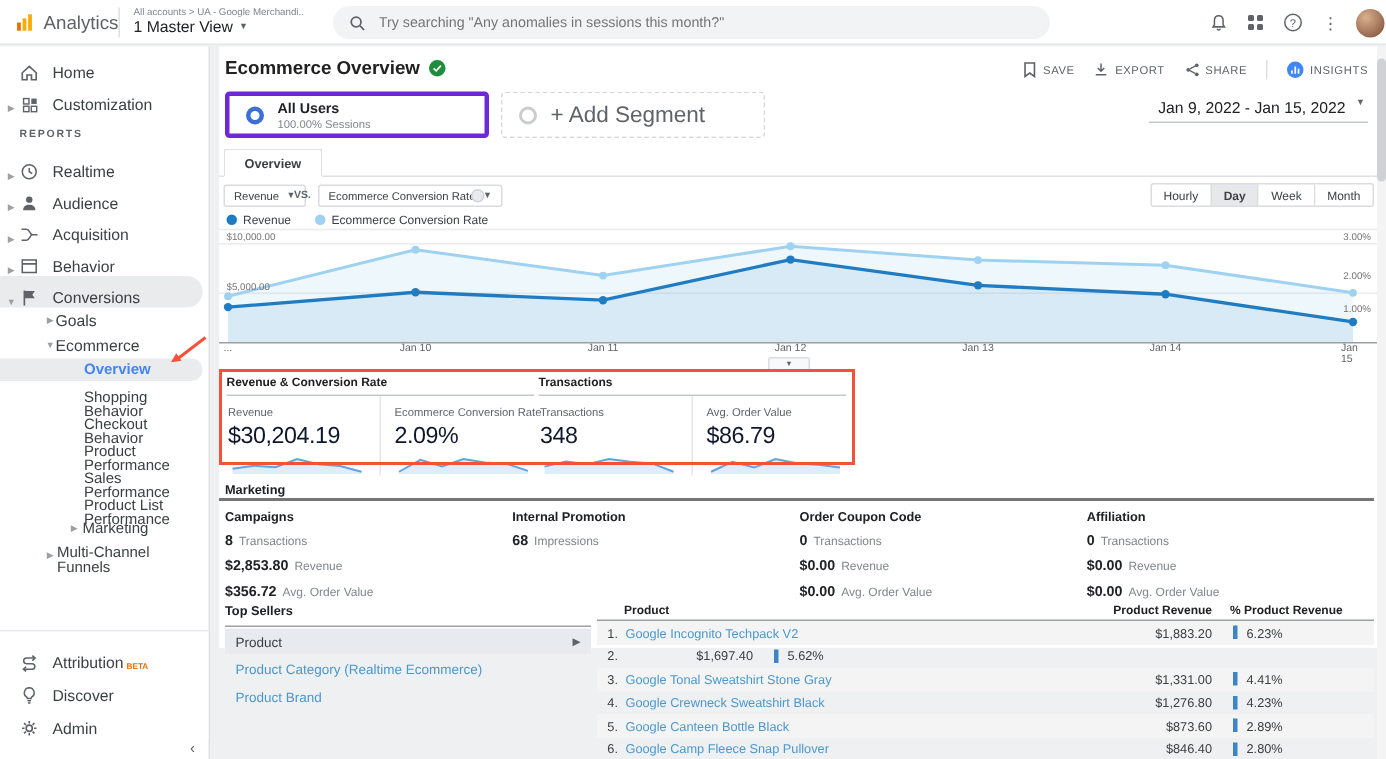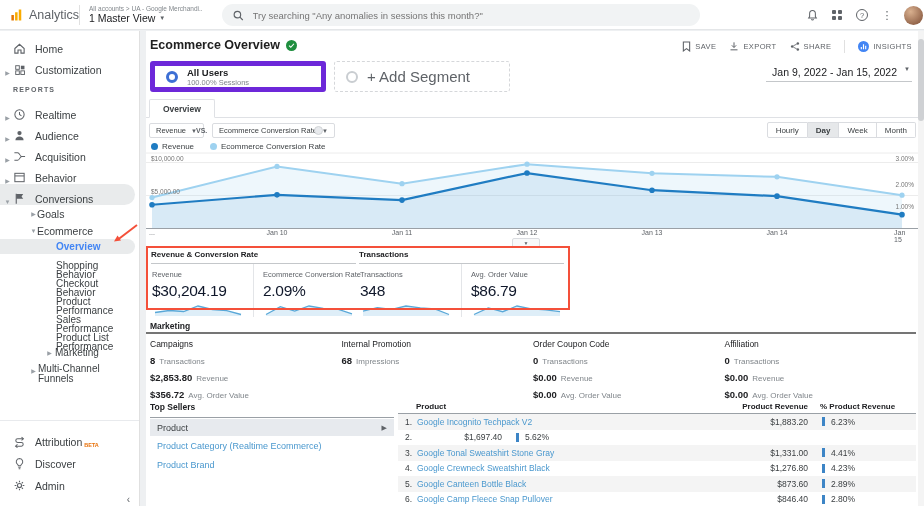--- a/index.html
+++ b/index.html
@@ -39,28 +39,28 @@
   .leafwrap span{display:block}
   .mkt-item{display:flex;align-items:center;height:17px;font-size:10px;color:#3c4043;cursor:pointer}
   .mkt-item .nav-caret{margin-left:42px}
   .mcf{display:flex;align-items:flex-start;padding-top:3px;height:26px;font-size:10px;line-height:9.5px;color:#3c4043;cursor:pointer}
   .mcf .nav-caret{margin-left:26px;padding-top:3px}
   #side-bottom{position:absolute;left:0;bottom:14px;width:139px;border-top:1px solid #e8eaed;padding-top:5px;background:#fff}
   #side-bottom .nav-item{height:22px}
   .beta{font-size:5.5px;color:#e8710a;font-weight:bold;vertical-align:super;margin-left:2px}
   #side-collapse{position:absolute;right:9px;bottom:1px;font-size:10px;color:#5f6368;cursor:pointer}
   
-  #content{position:absolute;left:146px;top:31px;width:772px;height:475px;background:#fff;z-index:10}
+  #content{position:absolute;left:146px;top:31px;width:772px;height:401px;background:#fff;z-index:10}
   .c-title{position:absolute;left:4px;top:7px;font-size:12.5px;font-weight:bold;color:#212121;display:flex;align-items:center;gap:6px}
   .badge-check{width:11px;height:11px;border-radius:50%;background:#1e8e3e;display:flex;align-items:center;justify-content:center}
   .actions{position:absolute;right:6px;top:9px;display:flex;align-items:center;gap:13px;font-size:7.5px;color:#5f6368;letter-spacing:.4px}
   .action{display:flex;align-items:center;gap:4px;cursor:pointer}
   .actions .sep{width:1px;height:13px;background:#e0e0e0}
   .ins-ic{width:11px;height:11px;border-radius:50%;background:#4285f4;display:flex;align-items:center;justify-content:center}
-  .segment-card{position:absolute;top:30px;height:31px;border:5px solid #6d28d9;border-radius:3px;background:#fff;display:flex;align-items:center;gap:9px;padding:0 11px;cursor:pointer}
+  .segment-card{position:absolute;top:30px;height:31px;border:3px solid #6d28d9;border-radius:3px;background:#fff;display:flex;align-items:center;gap:9px;padding:0 11px;cursor:pointer}
   #seg-all{left:4px;width:176px}
   #seg-add{left:188px;width:176px;border:1px dashed #d5d7da}
   .ring{width:12px;height:12px;border-radius:50%;flex:none}
   .ring.blue{border:3.5px solid #3d6fd4}
   .ring.gray{border:2px solid #c9cdd1}
   .seg-title{font-size:9.5px;font-weight:bold;color:#202124;line-height:11px}
   .seg-sub{font-size:7.5px;color:#80868b}
   .seg-add-label{font-size:15px;color:#5f6368}
   .date-picker{position:absolute;right:6px;top:35px;font-size:10.5px;color:#202124;border-bottom:1px solid #c4c7ca;padding:0 2px 3px 6px;display:flex;gap:7px;align-items:flex-start;cursor:pointer}
   .tabstrip{position:absolute;left:0;top:68px;width:772px;height:19px;border-bottom:1px solid #dfe1e5}
@@ -90,21 +90,21 @@
   .sg-cards{display:flex}
   .score-card{width:102px;padding:6px 2px 0 1px}
   .score-card+.score-card{border-left:1px solid #e3e5e8;padding-left:9px}
   .sc-label{font-size:7.5px;color:#5f6368;margin-bottom:3px;white-space:nowrap}
   .sc-value{font-size:15.5px;color:#0f172a;margin-bottom:3px;letter-spacing:-.3px}
   
   .marketing-title{position:absolute;left:4px;top:290px;font-size:8.5px;font-weight:bold;color:#202124}
   .marketing-rule{position:absolute;left:0;top:301px;width:770px;height:1.5px;background:#757575}
   #marketing-cols{position:absolute;left:4px;top:308px;display:flex;width:766px}
   .mcol{width:193px}
-  .mcol-title{font-size:8.5px;font-weight:normal;color:#202124;margin-bottom:6px}
+  .mcol-title{font-size:8.5px;font-weight:bold;color:#202124;margin-bottom:6px}
   .mrow{margin-bottom:6px;font-size:8px;color:#80868b}
   .mrow .val{font-size:9.5px;font-weight:bold;color:#202124;margin-right:4px}
   
   .ts-panel{position:absolute;left:4px;top:371px;width:244px}
   .ts-title{font-size:8.5px;font-weight:bold;padding-bottom:5px;border-bottom:1.5px solid #9aa0a6;color:#202124}
   .ts-item{height:17px;display:flex;align-items:center;justify-content:space-between;font-size:9px;padding:0 7px;cursor:pointer;margin-top:1px}
   .ts-item.selected{background:#e7eaee;color:#3c4043}
   .ts-item.link{height:18px;color:var(--link)}
   .ts-chev{font-size:7px;color:#5f6368}
   .pt{position:absolute;left:252px;top:371px;width:518px}

